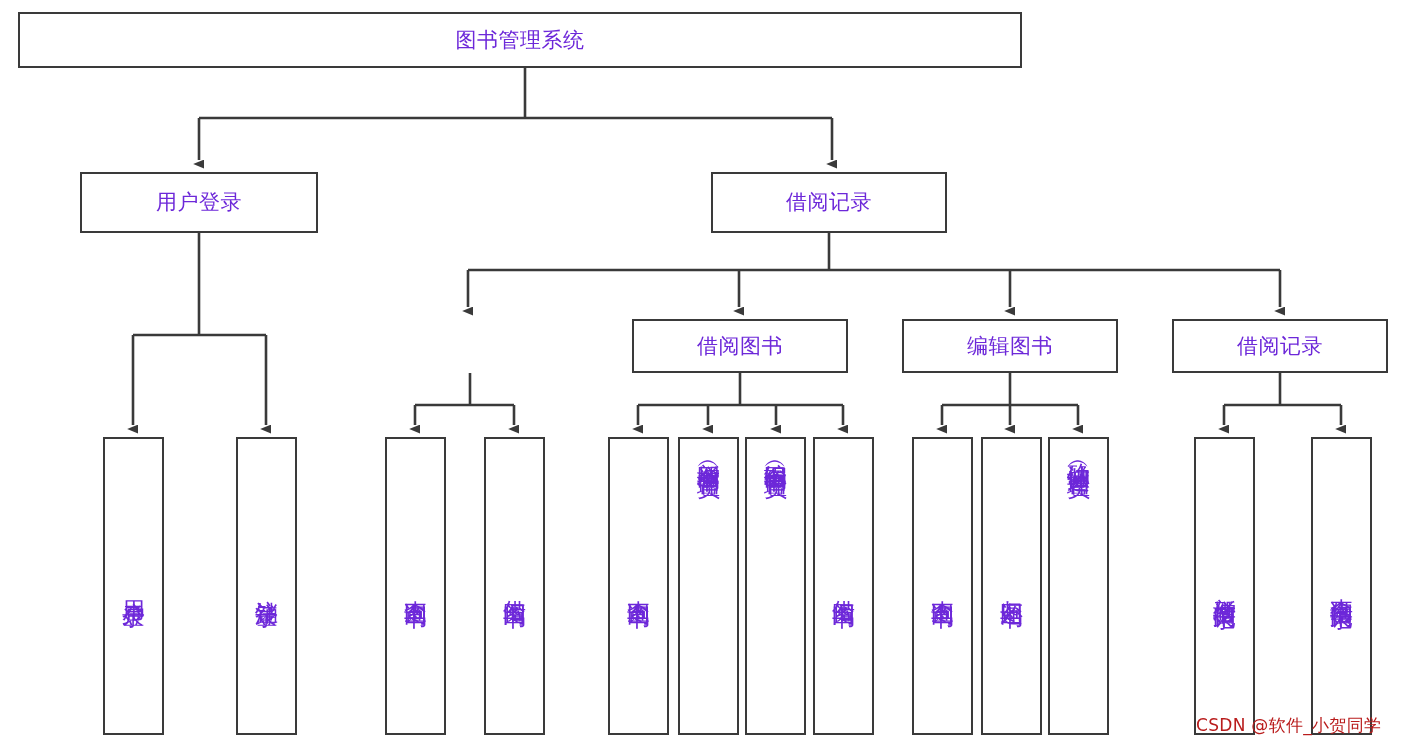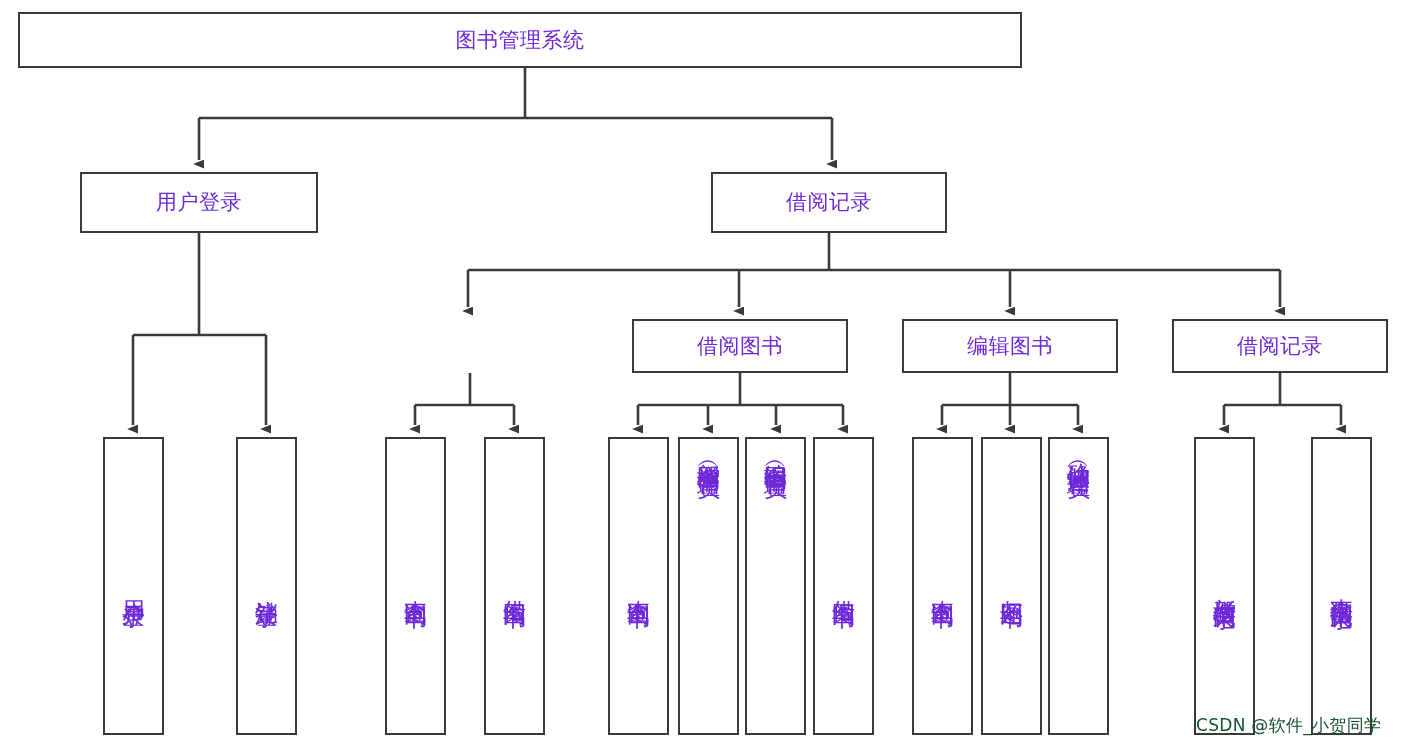--- a/index.html
+++ b/index.html
@@ -58,21 +58,21 @@
     font-size: 23px;
     letter-spacing: 2px;
     line-height: 1;
   }
   .node.vert.centered {
     align-items: center;
   }
   .watermark {
     position: absolute;
     font-size: 17px;
-    color: #14532d;
+    color: #b91c1c;
     white-space: pre;
     letter-spacing: 0.3px;
     text-align: right;
   }
 </style>
 </head>
 <body>
 
 <div id="canvas">
 

